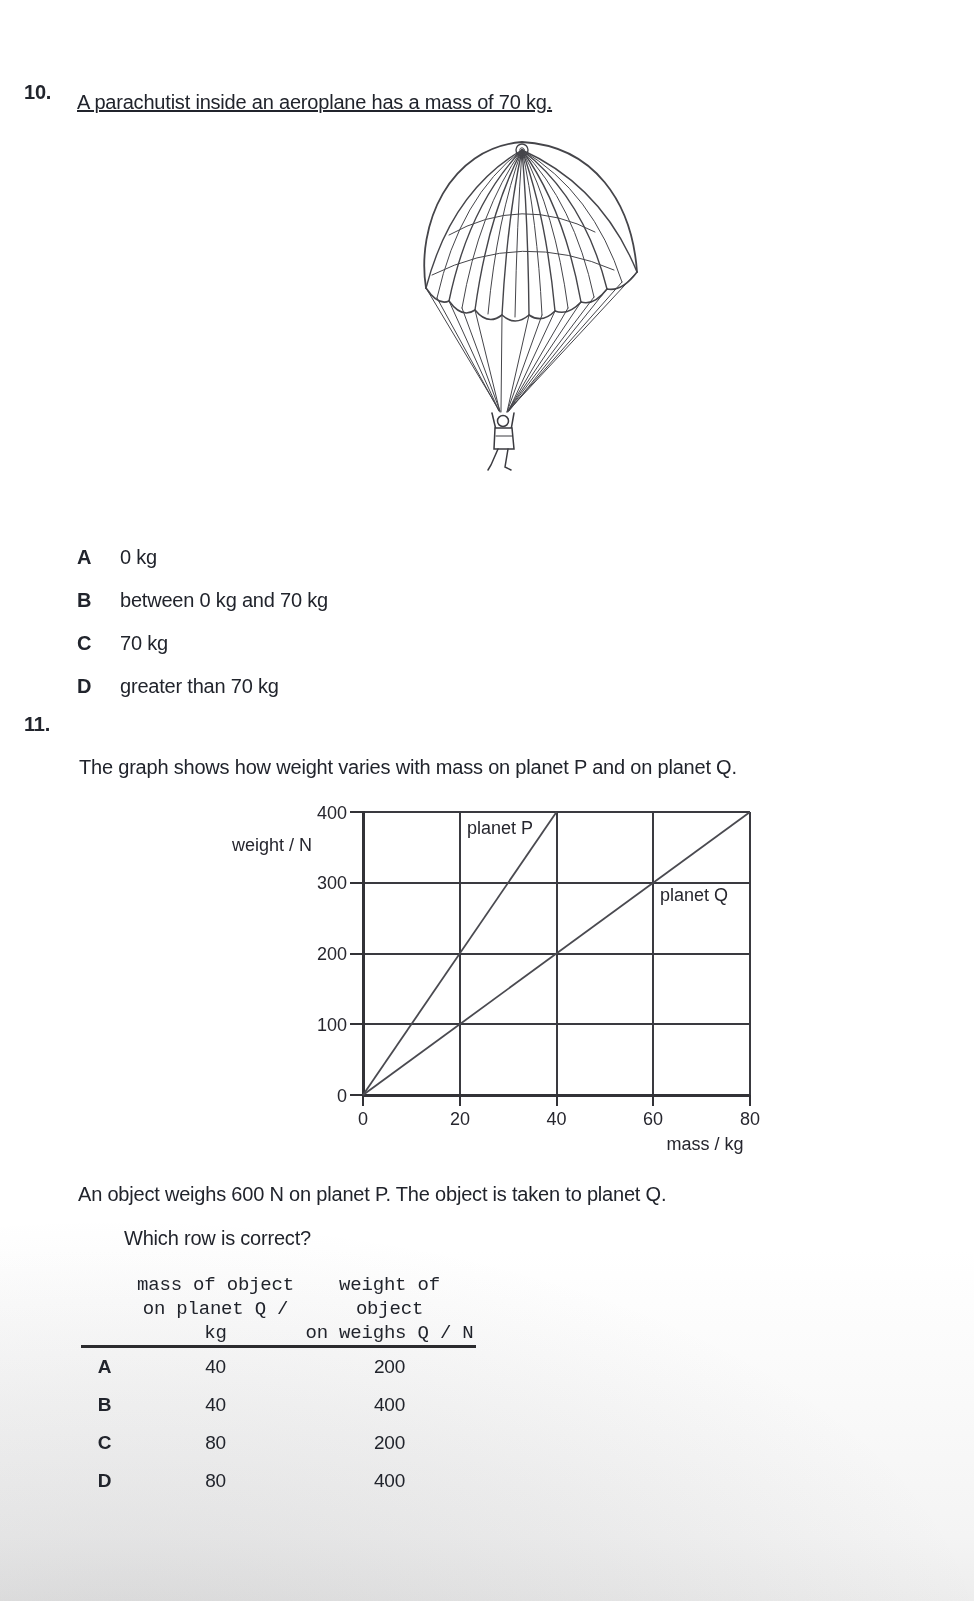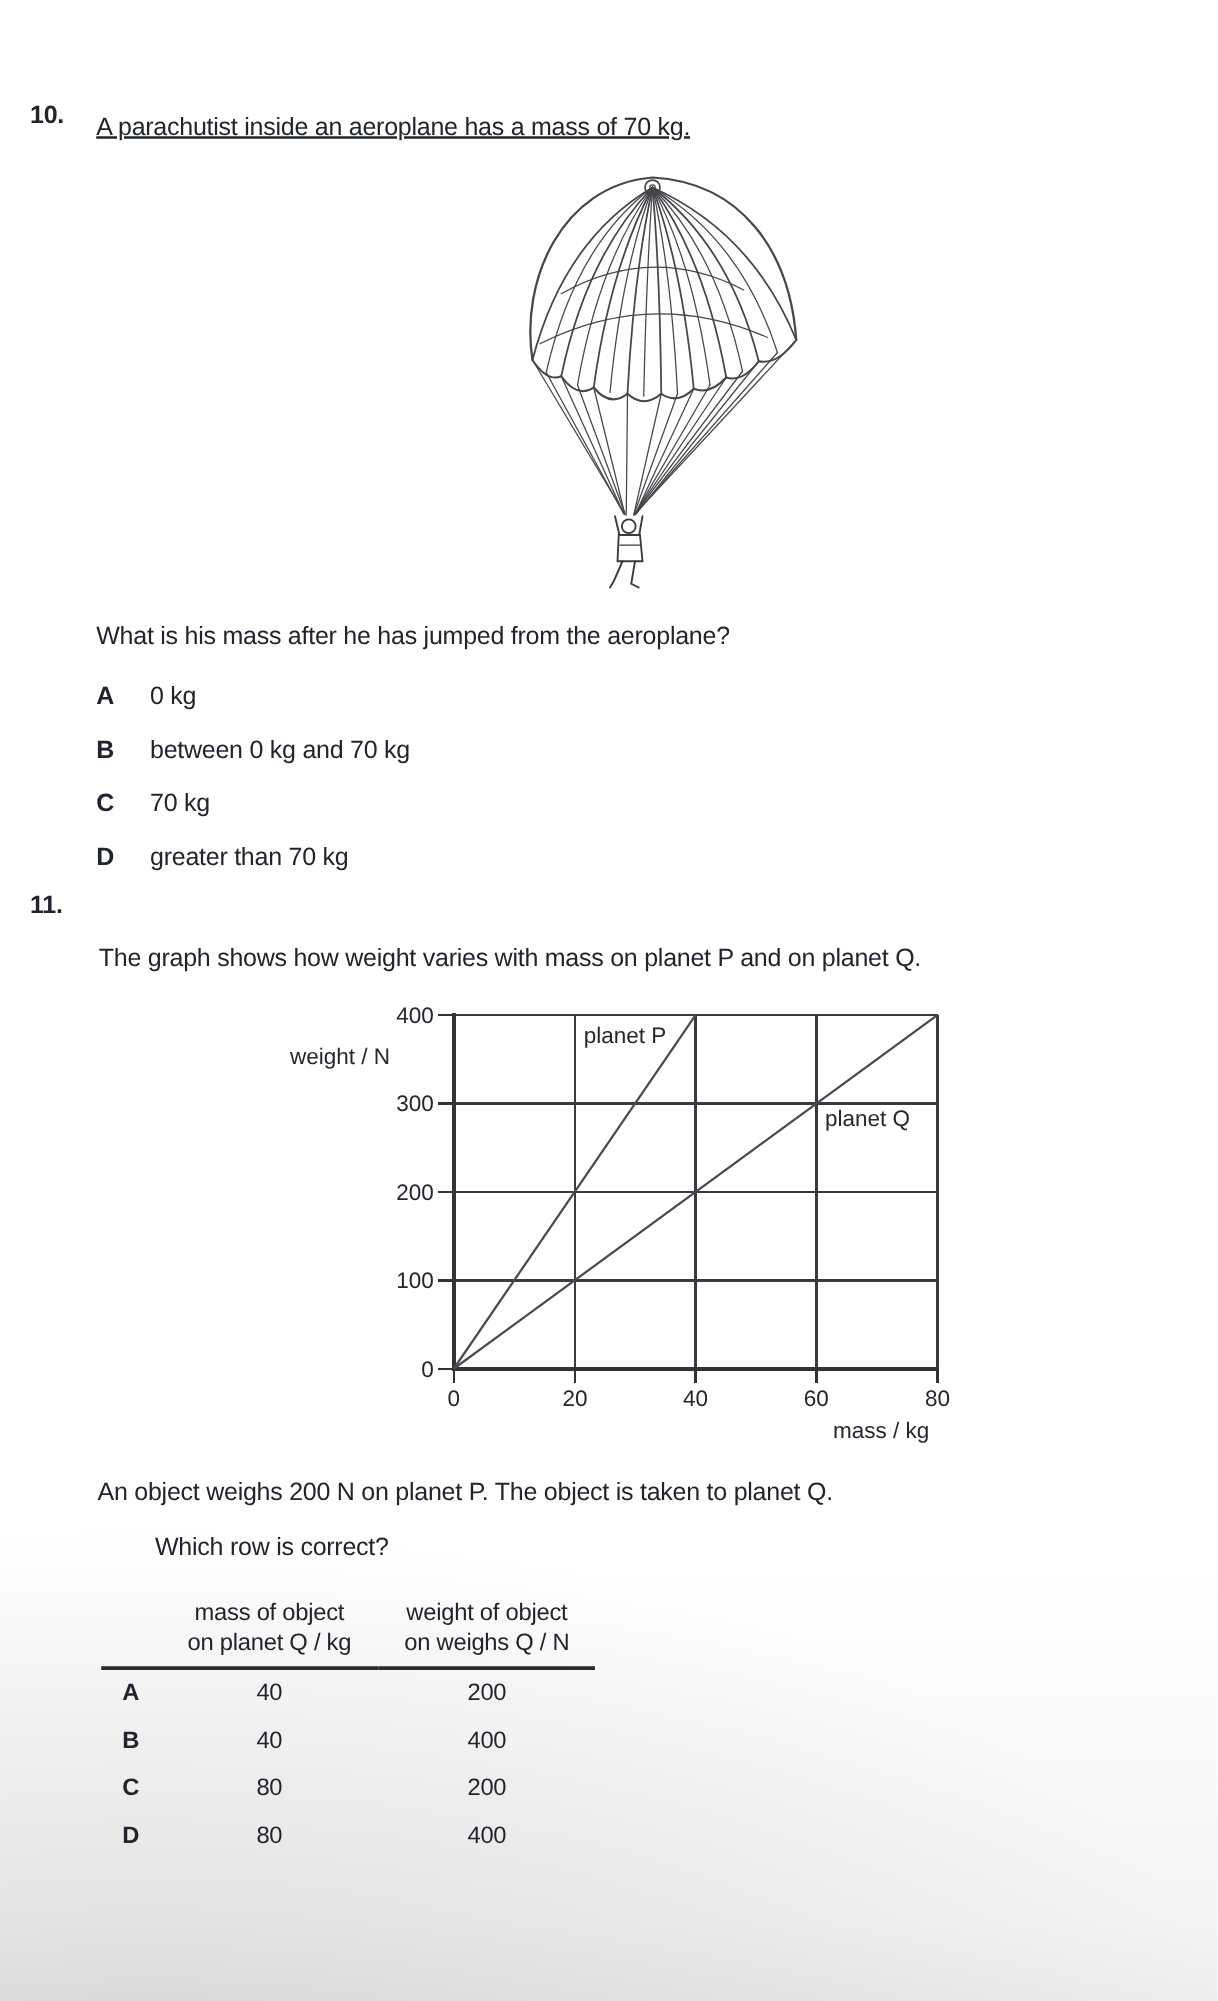--- a/index.html
+++ b/index.html
@@ -25,21 +25,21 @@
   table.answer{
     position:absolute;left:81px;top:1273px;
     border-collapse:collapse;table-layout:fixed;
     font-size:19px;letter-spacing:-0.2px;color:#21242c;
     background:transparent;
   }
   table.answer td{border:0;text-align:center;vertical-align:middle;padding:0;}
   td.c-letter{width:47px;border-right:2px solid #2b2b2e;font-weight:bold;}
   td.c-mass{width:175px;border-right:2px solid #2b2b2e;}
   td.c-weight{width:173px;}
-  tr.hdr td{border-bottom:3px solid #2b2b2e;height:60px;line-height:24px;}
+  tr.hdr td{border-bottom:3px solid #2b2b2e;height:60px;line-height:24px;font-family:Liberation Mono, monospace;}
   tr.datarow td{height:38px;}
 </style>
 </head>
 <body>
 
 <div class="page">
 
   <div class="qnum" style="top:55px;margin-top:26px;">10.</div>
   <div class="body-text" style="left:77px;top:90px;text-decoration:underline;">A parachutist inside an aeroplane has a mass of 70 kg.</div>
 
@@ -95,21 +95,20 @@
       <path d="M 92,300 L 88,283"></path>
         <path d="M 107,300 L 110,283"></path>
       <circle cx="99" cy="291" r="5.5"></circle>
       <path d="M 91,298 L 108,298 L 110,319 L 90,319 Z"></path>
       <path d="M 92,306 L 108,306" stroke-width="1"></path>
       <path d="M 94,319 L 87,335 L 84,340"></path>
       <path d="M 104,319 L 101,337 L 107,340"></path>
     </g>
   </svg>
 
-  <div class="body-text" style="left:77px;top:497px;">What is his mass after he has jumped from the aeroplane?</div>
 
   <div class="opt" style="top:545px;">
     <span class="opt-letter">A</span><span>0 kg</span>
   </div>
   <div class="opt" style="top:588px;">
     <span class="opt-letter">B</span><span>between 0 kg and 70 kg</span>
   </div>
   <div class="opt" style="top:631px;">
     <span class="opt-letter">C</span><span>70 kg</span>
   </div>
@@ -166,21 +165,21 @@
     <text x="433" y="325" text-anchor="middle">60</text>
     <text x="530" y="325" text-anchor="middle">80</text>
 
     <text x="92" y="51" text-anchor="end">weight / N</text>
     <text x="485" y="350" text-anchor="middle">mass / kg</text>
 
     <text x="247" y="34">planet P</text>
     <text x="440" y="101">planet Q</text>
   </svg>
 
-  <div class="body-text" style="left:78px;top:1182px;">An object weighs 200 N on planet P. The object is taken to planet Q.</div>
+  <div class="body-text" style="left:78px;top:1182px;">An object weighs 600 N on planet P. The object is taken to planet Q.</div>
   <div class="body-text" style="left:78px;top:1226px;margin-left:46px;">Which row is correct?</div>
 
   <table class="answer outer">
     <tbody>
         <tr class="hdr">
       <td class="c-letter"></td>
       <td class="c-mass">
         <span>mass of object</span><br>
         <span>on planet Q / kg</span>
       </td>

